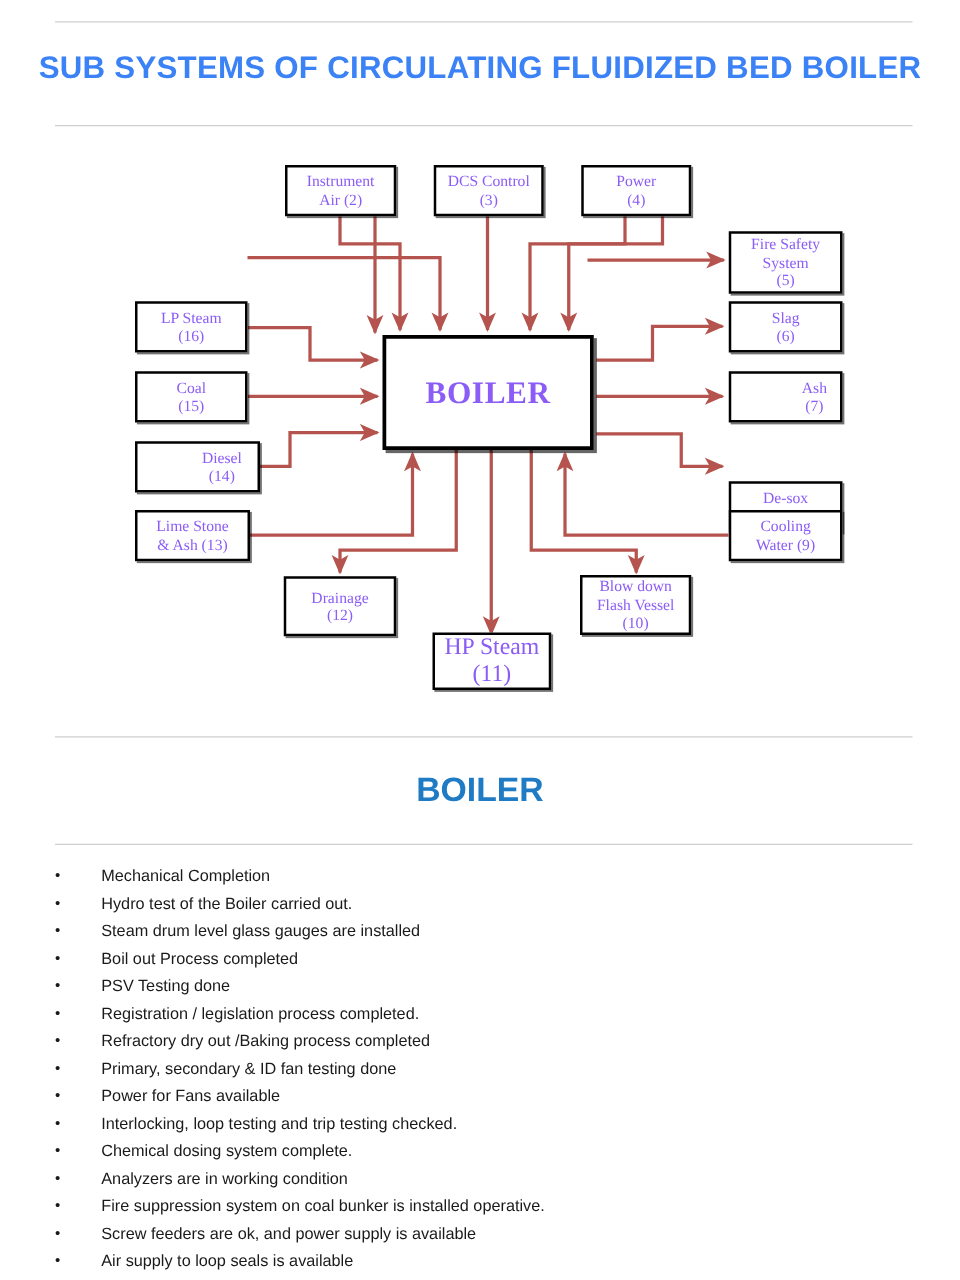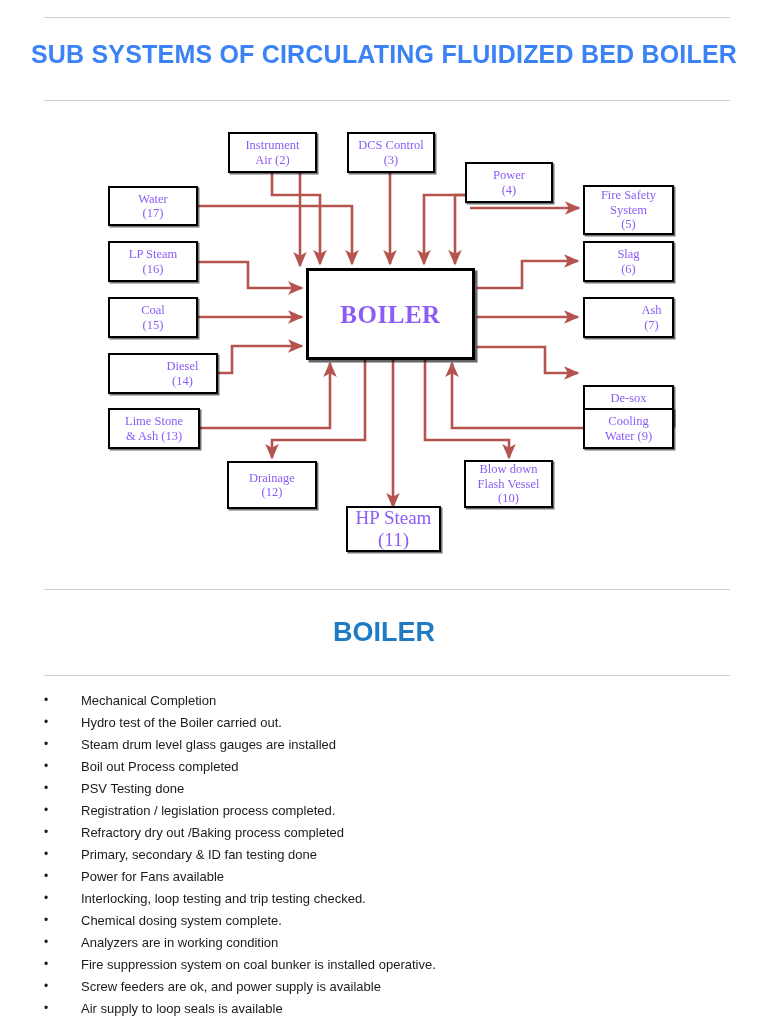--- a/index.html
+++ b/index.html
@@ -214,46 +214,40 @@
         <span>Instrument</span>
         <span>Air (2)</span>
       </span>
     </div>
     <div class="node" style="left:347px; top:22px; width:88px; height:41px;">
       <span>
         <span>DCS Control</span>
         <span>(3)</span>
       </span>
     </div>
-    <div class="node" style="left:465px; top:22px; width:88px; height:41px;margin-top:30px;">
+    <div class="node" style="left:465px; top:22px; width:88px; height:41px;">
       <span>
         <span>Power</span>
         <span>(4)</span>
       </span>
     </div>
 
-    <div class="node" style="left:108px; top:76px; width:90px; height:40px;">
-      <span>
-        <span>Water</span>
-        <span>(17)</span>
-      </span>
-    </div>
     <div class="node" style="left:108px; top:131px; width:90px; height:41px;">
       <span>
         <span>LP Steam</span>
         <span>(16)</span>
       </span>
     </div>
     <div class="node" style="left:108px; top:187px; width:90px; height:41px;">
       <span>
         <span>Coal</span>
         <span>(15)</span>
       </span>
     </div>
-    <div class="node" style="left:108px; top:243px; width:110px; height:41px;padding-left:41px;">
+    <div class="node" style="left:108px; top:243px; width:100px; height:41px;padding-left:41px;">
       <span>
         <span>Diesel</span>
         <span>(14)</span>
       </span>
     </div>
     <div class="node" style="left:108px; top:298px; width:92px; height:41px;">
       <span>
         <span>Lime Stone</span>
         <span>&amp; Ash (13)</span>
       </span>

